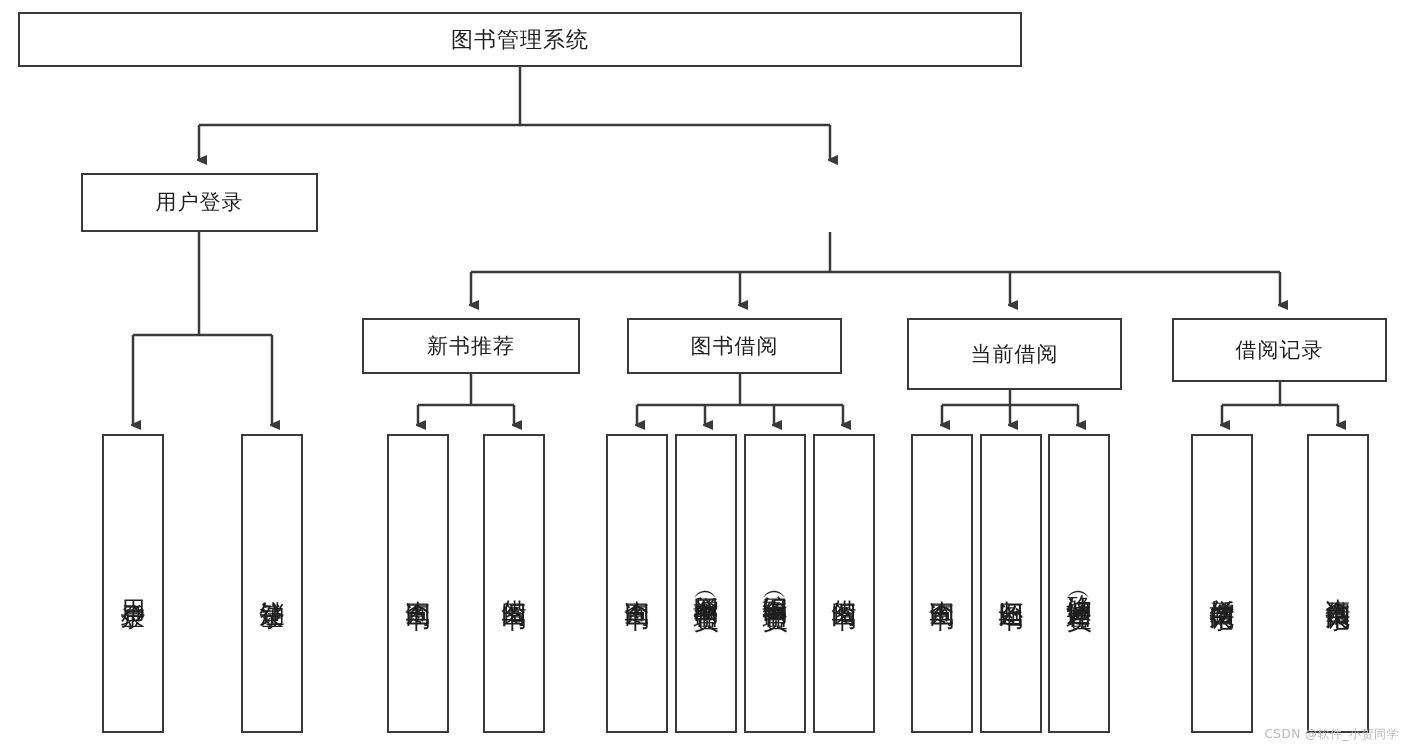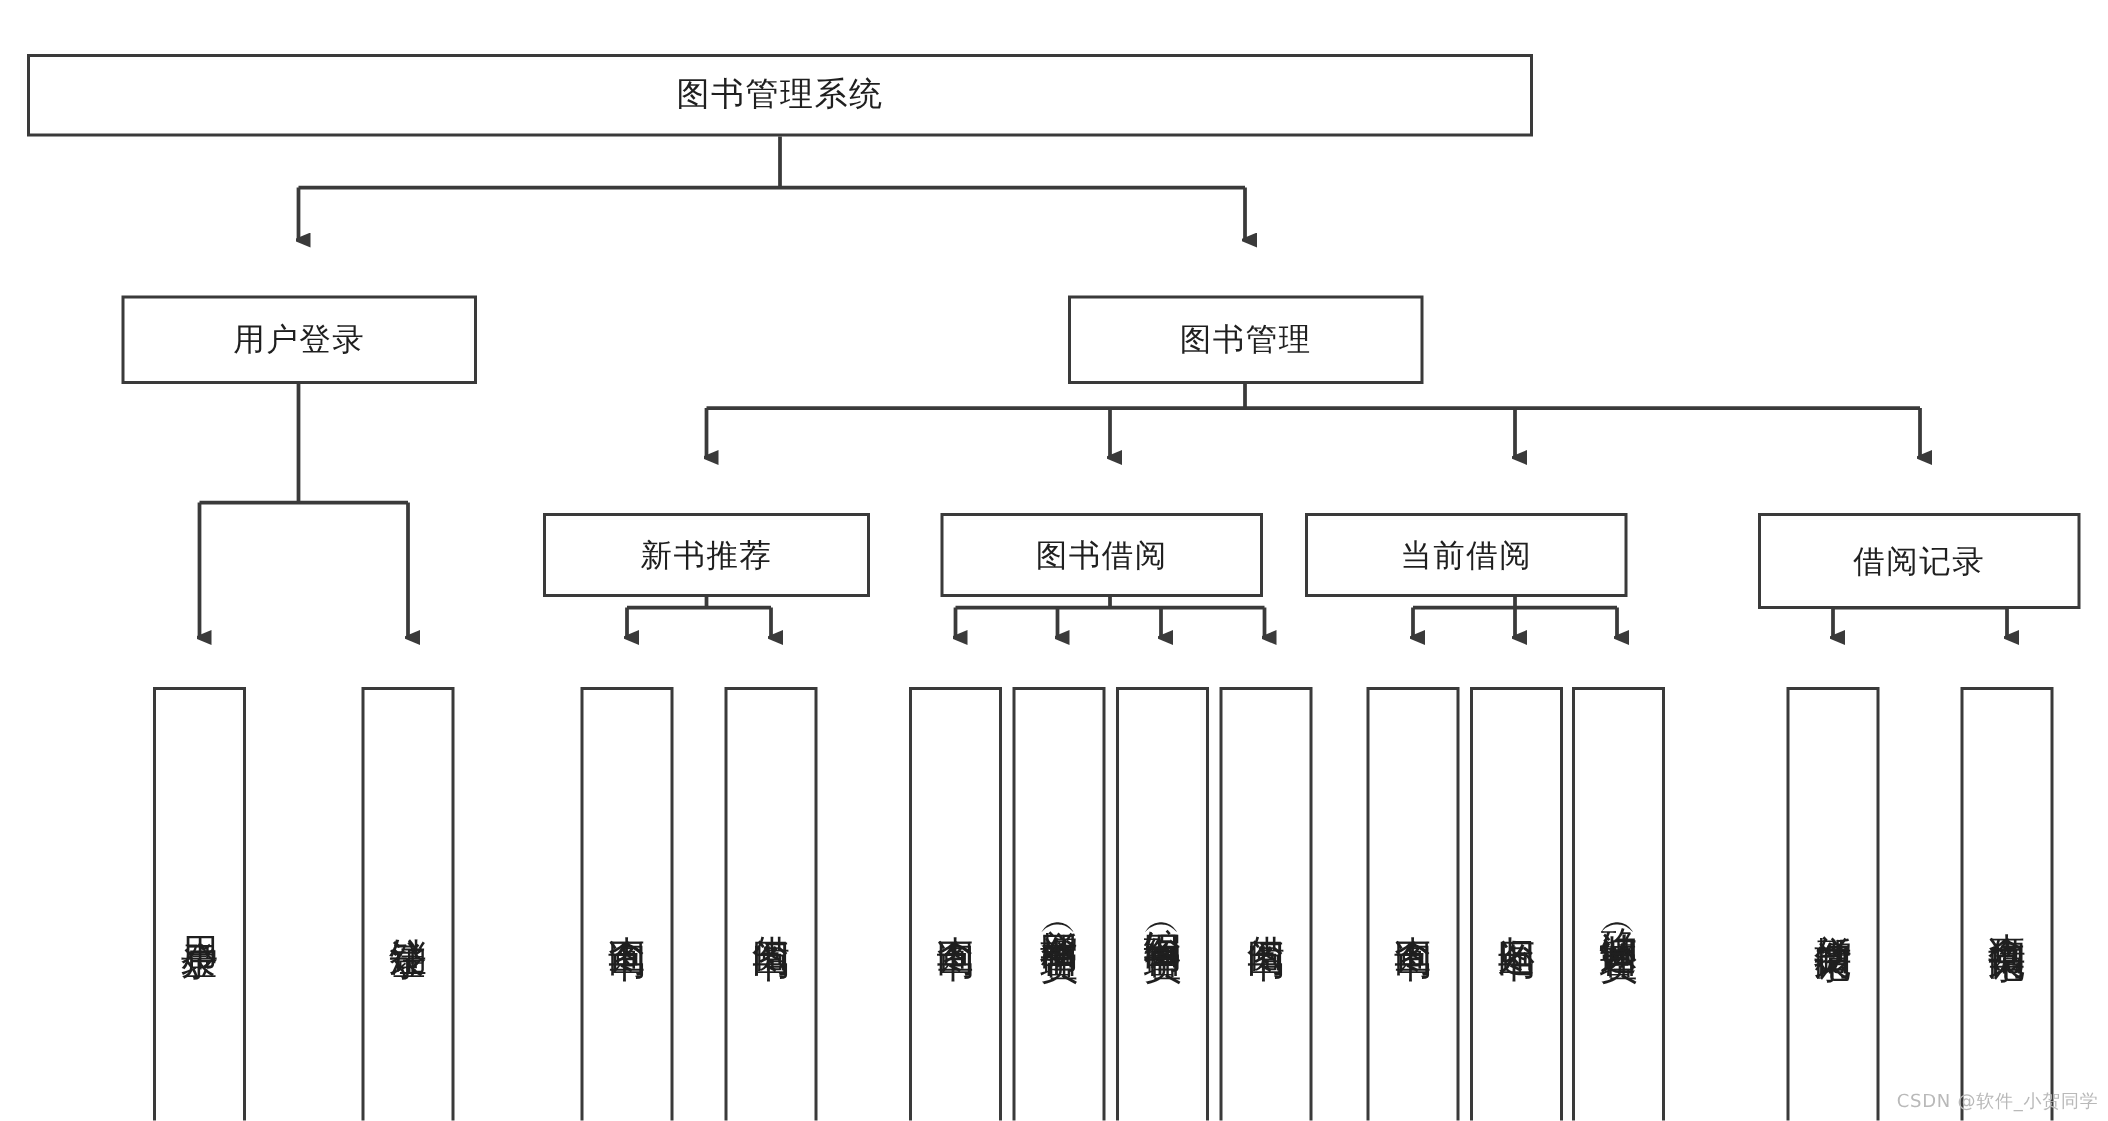--- a/index.html
+++ b/index.html
@@ -12,21 +12,20 @@
   svg#wires{position:absolute;left:0;top:0;width:1405px;height:747px;}
   .node{
     position:absolute;
     box-sizing:border-box;
     background:#ffffff;
     border:2.5px solid #3a3a3a;
     display:flex;
     align-items:center;
     justify-content:center;
     text-align:center;
-    margin-top:24px;
   }
   .node .label{
     font-size:21px;
     line-height:1.15;
     letter-spacing:1px;
     color:#1f1f1f;
     white-space:nowrap;
   }
   .node.root .label{font-size:22px;}
   .node.level2 .label{font-size:21px;}
@@ -110,31 +109,28 @@
     </g>
   </svg>
 
   <div class="node root" style="left:18px;top:12px;width:1004px;height:55px;">
     <span class="label">图书管理系统</span>
   </div>
 
   <div class="node level2" style="left:81px;top:173px;width:237px;height:59px;">
     <span class="label">用户登录</span>
   </div>
-  <div class="node level2" style="left:712px;top:173px;width:237px;height:59px;">
-    <span class="label">图书管理</span>
-  </div>
 
   <div class="node level2" style="left:362px;top:318px;width:218px;height:56px;">
     <span class="label">新书推荐</span>
   </div>
   <div class="node level2" style="left:627px;top:318px;width:215px;height:56px;">
     <span class="label">图书借阅</span>
   </div>
-  <div class="node level2" style="left:870px;top:318px;width:215px;height:56px;font-family:Liberation Serif, serif;">
+  <div class="node level2" style="left:907px;top:318px;width:215px;height:72px;font-family:Liberation Serif, serif;">
     <span class="label">当前借阅</span>
   </div>
   <div class="node level2" style="left:1172px;top:318px;width:215px;height:64px;">
     <span class="label">借阅记录</span>
   </div>
 
   <div class="node leaf" style="left:102px;top:434px;width:62px;height:299px;">
     <span class="label">用户登录</span>
   </div>
   <div class="node leaf" style="left:241px;top:434px;width:62px;height:299px;">

